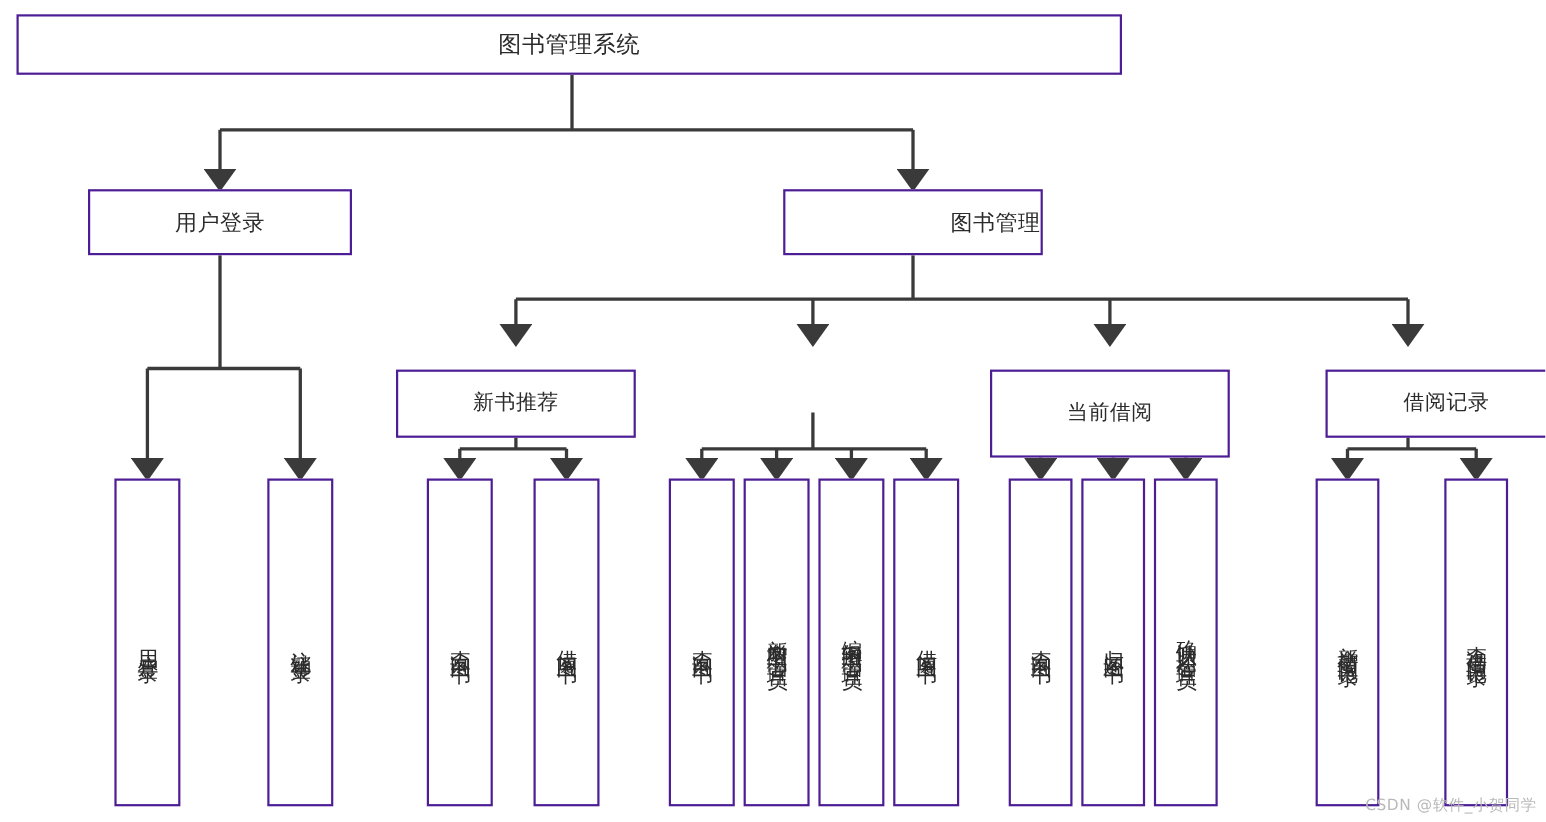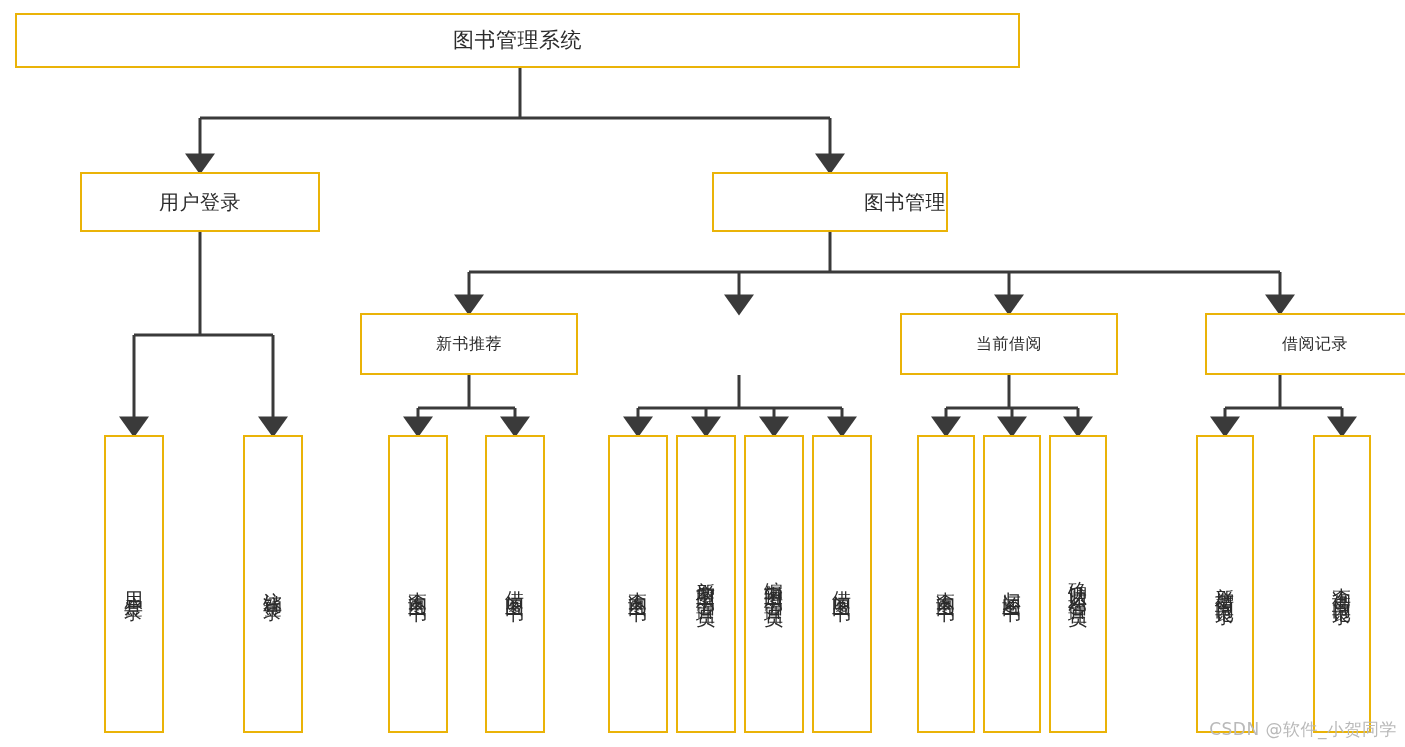--- a/index.html
+++ b/index.html
@@ -16,51 +16,51 @@
   }
   svg#wires{
     position:absolute;
     left:0;top:0;
     width:1405px;height:747px;
     pointer-events:none;
   }
   .node{
     position:absolute;
     box-sizing:border-box;
-    border:2px solid #eab308;
+    border:2px solid #4c1d95;
     background:#ffffff;
     display:flex;
     align-items:center;
     justify-content:center;
     color:#2b2b2b;
     text-align:center;
   }
   .node .label{
     display:block;
     line-height:1.05;
     letter-spacing:0.5px;
   }
   .node.root{ font-size:21px; }
   .node.lvl1{ font-size:20px; }
-  .node.lvl2{ font-size:16px; }
+  .node.lvl2{ font-size:19px;margin-top:23px; }
   .node.leaf{
     font-size:19px;
   }
   .node.leaf .label{
     writing-mode:vertical-rl;
     text-orientation:upright;
     letter-spacing:4px;
     line-height:1;
     white-space:nowrap;
   }
   #watermark{
     position:absolute;
     right:8px;
     bottom:6px;
-    font-size:17px;
+    font-size:14px;
     color:#b9b9b9;
     letter-spacing:0.5px;
     user-select:none;
     white-space:nowrap;
   }
 </style>
 </head>
 <body>
 
 <div id="canvas">
@@ -122,21 +122,21 @@
   <div class="node lvl1" style="left:80px;top:172px;width:240px;height:60px;">
     <span class="label">用户登录</span>
   </div>
   <div class="node lvl1" style="left:712px;top:172px;width:236px;height:60px;justify-content:flex-end;">
     <span class="label">图书管理</span>
   </div>
 
   <div class="node lvl2" style="left:360px;top:313px;width:218px;height:62px;">
     <span class="label">新书推荐</span>
   </div>
-  <div class="node lvl2" style="left:900px;top:313px;width:218px;height:62px;">
+  <div class="node lvl2" style="left:900px;top:313px;width:218px;height:80px;">
     <span class="label">当前借阅</span>
   </div>
   <div class="node lvl2" style="left:1205px;top:313px;width:220px;height:62px;">
     <span class="label">借阅记录</span>
   </div>
 
   <div class="node leaf" style="left:104px;top:435px;width:60px;height:298px;">
     <span class="label">用户登录</span>
   </div>
   <div class="node leaf" style="left:243px;top:435px;width:60px;height:298px;">

